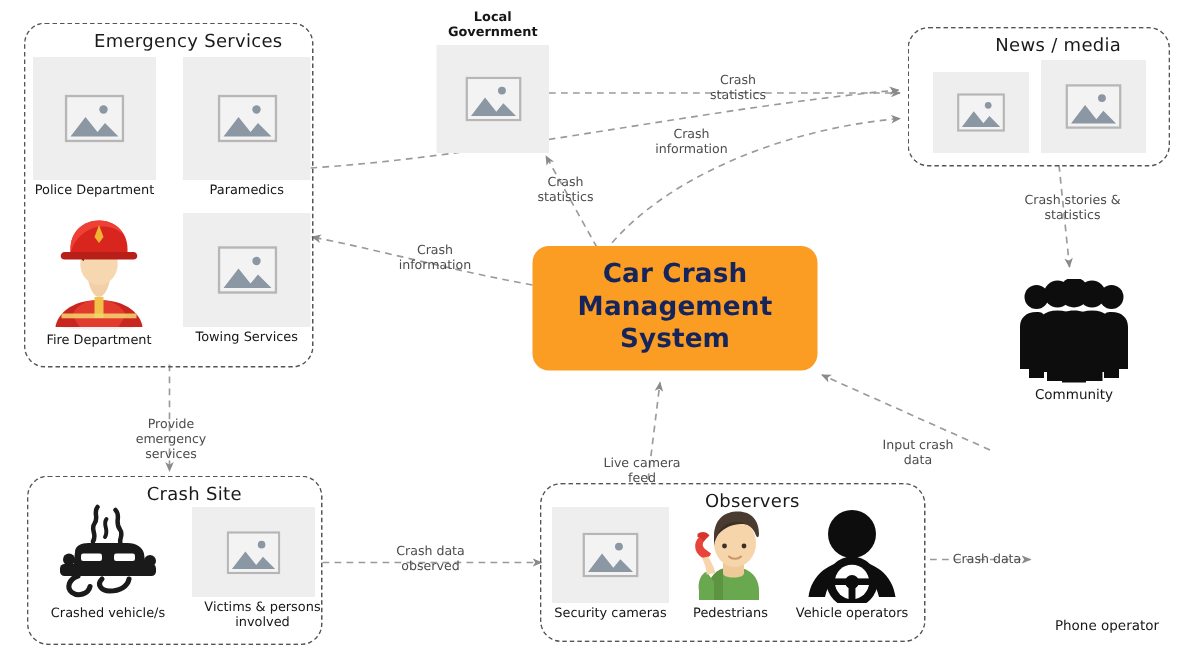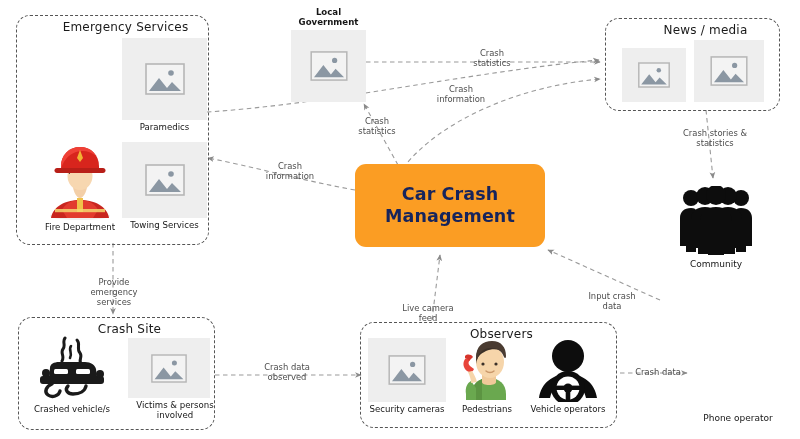--- a/index.html
+++ b/index.html
@@ -135,33 +135,43 @@
       <path d="M660,300 L548,250"></path>
 
       <path d="M620,373 L687,373"></path>
     </g>
   </svg>
 
   <div class="group-box" style="left:16px; top:15px; width:193px; height:230px;">
     <div class="group-title">Emergency Services</div>
   </div>
 
+  <div class="node" style="left:22px; top:38px; width:82px;">
+    <div class="ph" style="width:82px;height:82px;">
+      <svg width="40" height="32" viewBox="0 0 40 32">
+          <rect x="1" y="1" width="38" height="30" fill="#f3f3f3" stroke="#b6b6b6" stroke-width="1.6"></rect>
+          <circle cx="26" cy="10" r="2.8" fill="#8b97a3"></circle>
+          <path d="M4 28 L14 15 L22 25 L27 19 L36 28 Z" fill="#8b97a3"></path>
+        </svg>
+    </div>
+    <div class="cap">Police Department</div>
+  </div>
 
   <div class="node" style="left:122px; top:38px; width:85px;">
     <div class="ph" style="width:85px;height:82px;">
       <svg width="40" height="32" viewBox="0 0 40 32">
           <rect x="1" y="1" width="38" height="30" fill="#f3f3f3" stroke="#b6b6b6" stroke-width="1.6"></rect>
           <circle cx="26" cy="10" r="2.8" fill="#8b97a3"></circle>
           <path d="M4 28 L14 15 L22 25 L27 19 L36 28 Z" fill="#8b97a3"></path>
         </svg>
     </div>
     <div class="cap">Paramedics</div>
   </div>
 
-  <div class="node" style="left:36px; top:142px; width:88px;">
+  <div class="node" style="left:22px; top:142px; width:88px;">
     <div class="icon-wrap" style="height:78px;">
       <svg width="66" height="78" viewBox="0 0 66 78">
         <ellipse cx="33" cy="74" rx="30" ry="4" fill="#f0f0f0"></ellipse>
         <path d="M33 58 C14 58 5 68 4 76 L62 76 C61 68 52 58 33 58 Z" fill="#c9261f"></path>
         <path d="M33 58 C24 58 18 62 15 68 L20 76 L46 76 L51 68 C48 62 42 58 33 58 Z" fill="#e23b2e"></path>
         <path d="M30 56 L36 56 L36 70 L30 70 Z" fill="#f0c24a"></path>
         <rect x="8" y="67" width="50" height="3.2" fill="#f5d76e" opacity="0.85"></rect>
         <path d="M25 36 C25 48 29 56 33 56 C37 56 41 48 41 36 Z" fill="#f3cfa8"></path>
         <ellipse cx="33" cy="34" rx="12.5" ry="14" fill="#f7d7b0"></ellipse>
         <path d="M21 30 C21 20 25 14 33 14 C41 14 45 20 45 30 L45 24 C45 17 40 13 33 13 C26 13 21 17 21 24 Z" fill="#3a2c28"></path>
@@ -352,15 +362,16 @@
 observed</div>
   <div class="edge-label" style="left:390px; top:270px; width:76px;margin-top:33px;">Live camera
 feed</div>
   <div class="edge-label" style="left:576px; top:291px; width:72px;">Input crash
 data</div>
   <div class="edge-label" style="left:628px; top:367px; width:60px;">Crash data</div>
 
   <div id="center-box">
     <span>Car Crash</span>
     <span>Management</span>
+    <span>System</span>
   </div>
 
 </div>
 
 </body></html>

